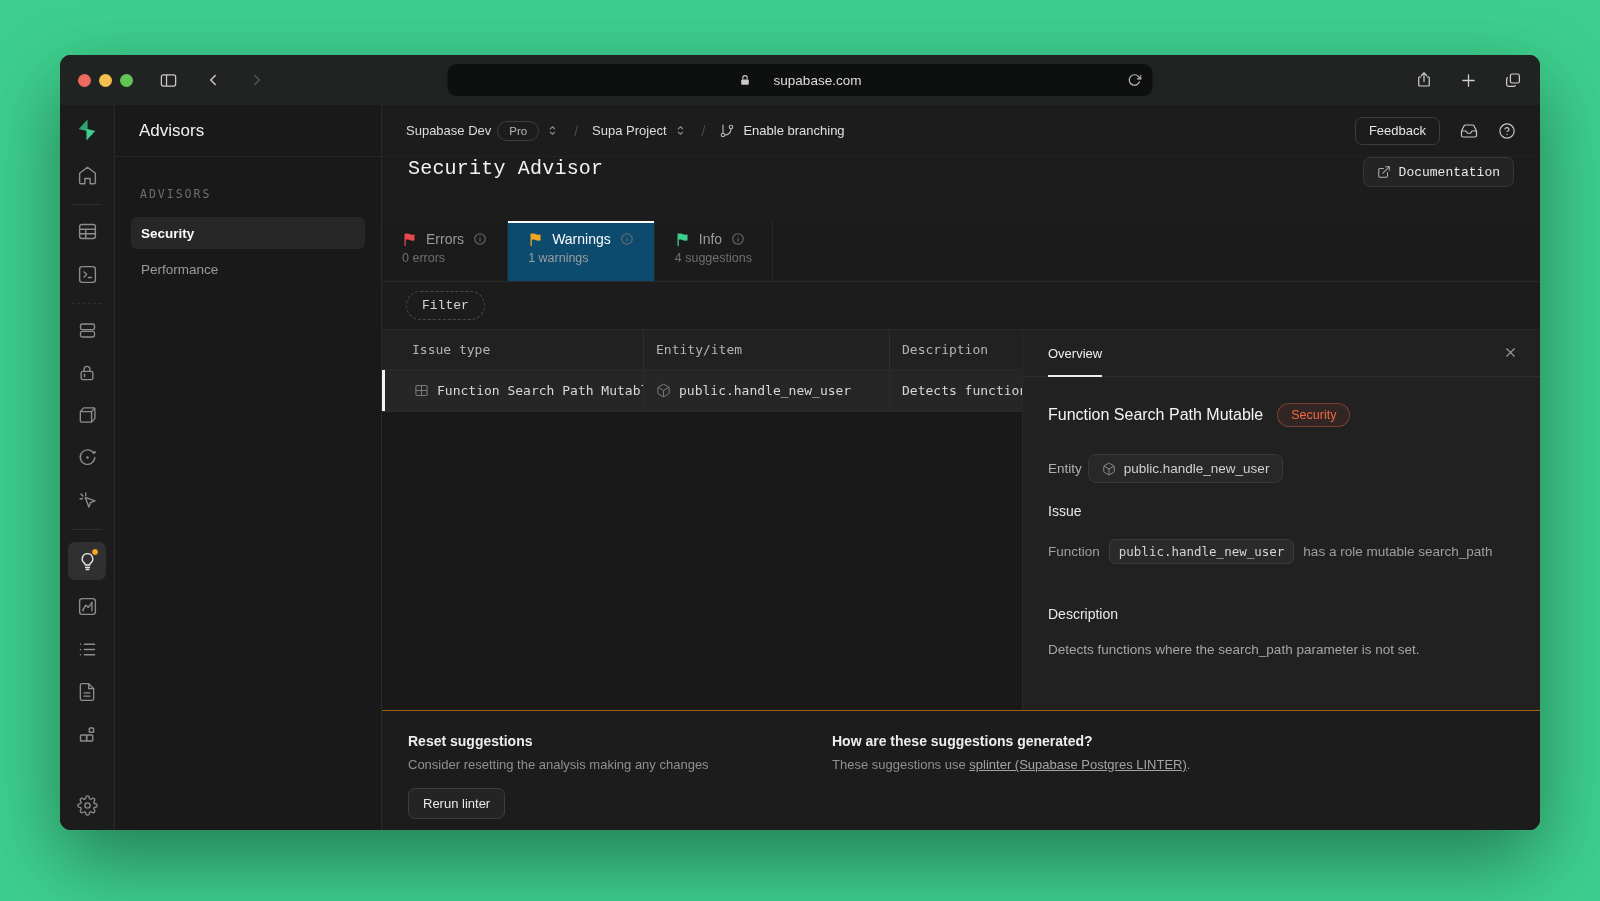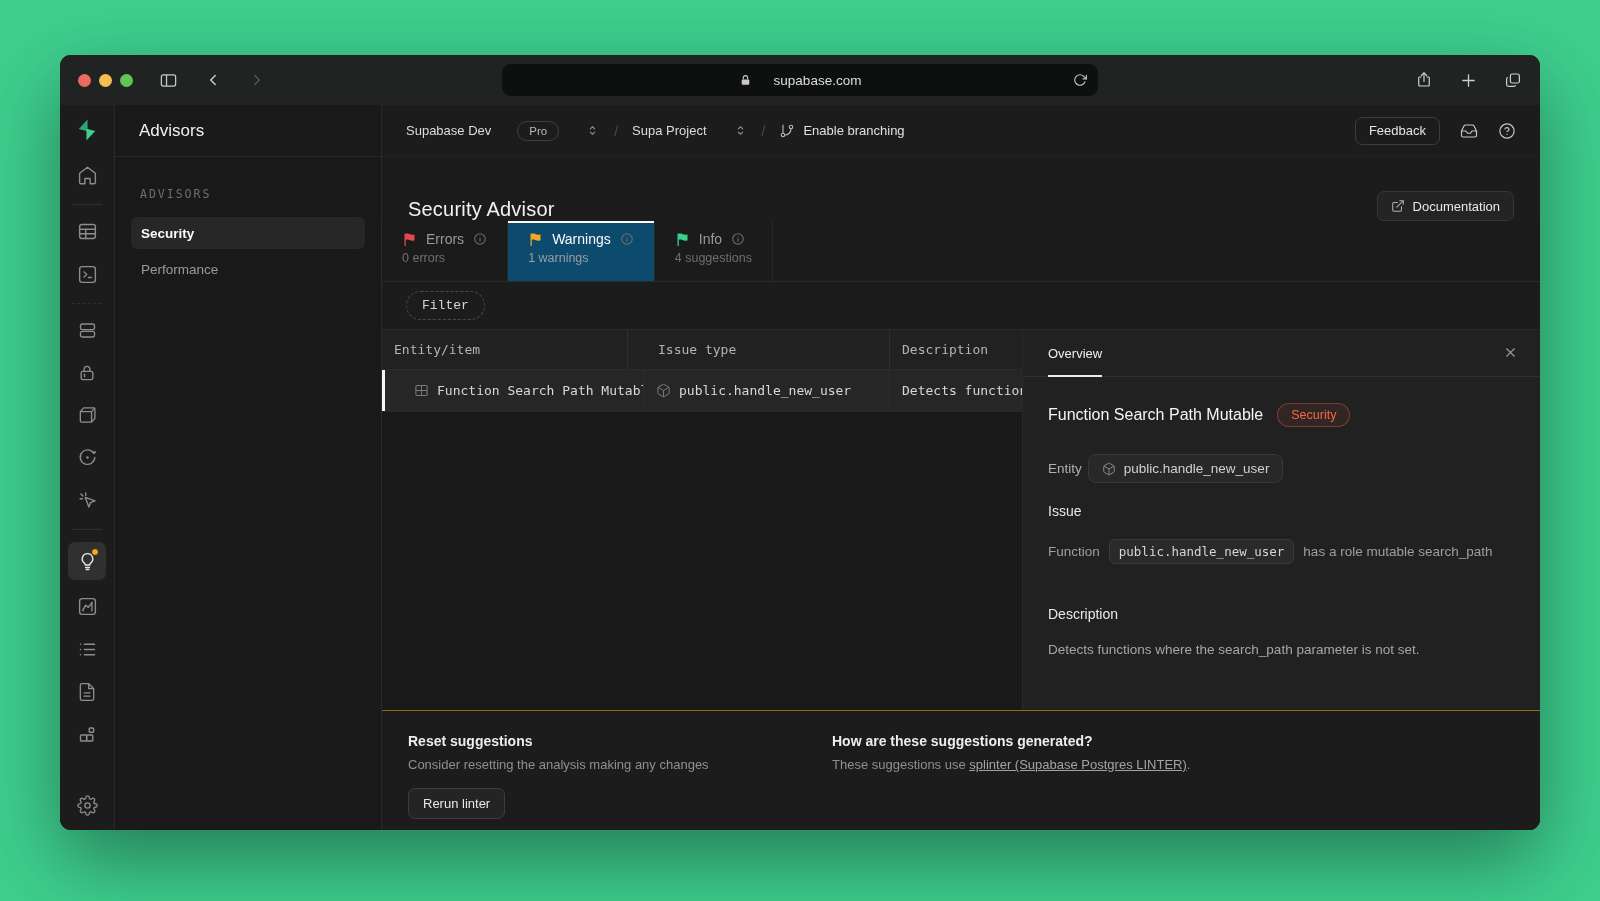--- a/index.html
+++ b/index.html
@@ -11,21 +11,21 @@
     background:#1c1c1c; border-radius:11px; overflow:hidden;
     box-shadow:0 30px 80px rgba(0,0,0,.4); display:flex; flex-direction:column; }
 
   
   .titlebar { height:50px; flex:0 0 50px; background:#212222; display:flex; align-items:center; padding:0 18px; position:relative; }
   .lights { display:flex; gap:8px; }
   .light { width:13px; height:13px; border-radius:50%; }
   .light.red { background:#EC6A5E; } .light.yellow { background:#F5BF4F; } .light.green { background:#61C554; }
   .tb-icon { color:#c9c9c9; margin-left:26px; }
   .tb-icon.dim { color:#555; }
-  .urlbar { position:absolute; left:50%; transform:translateX(-50%); width:596px; height:32px;
+  .urlbar { position:absolute; left:50%; transform:translateX(-50%); width:705px; height:32px;
     background:#0e0f0f; border-radius:9px; display:flex; align-items:center; justify-content:center; gap:22px; }
   .urlbar .url-text { color:#dedede; font-size:13.5px; }
   .urlbar .refresh { position:absolute; right:11px; top:9px; color:#bdbdbd; }
   .tb-right { margin-left:auto; display:flex; align-items:center; gap:27px; color:#cfcfcf; }
 
   
   .app { flex:1; display:flex; min-height:0; background:#1c1c1c; }
 
   
   .rail { width:55px; flex:0 0 55px; border-right:1px solid #2a2a2a; display:flex; flex-direction:column; align-items:center; padding-top:12px; }
@@ -48,32 +48,32 @@
     color:#f0f0f0; font-size:17px; }
   .sidebar-body { padding:30px 16px 0; }
   .section-label { font-family:"DejaVu Sans Mono", monospace; font-size:11.5px; letter-spacing:2px; color:#6e6e6e; margin:0 0 16px 9px; }
   .nav-item { height:32px; display:flex; align-items:center; padding:0 10px; border-radius:6px; font-size:13.5px; color:#9a9a9a; margin-bottom:4px; cursor:default; }
   .nav-item.active { background:#272727; color:#fafafa; font-weight:bold; }
 
   
   .main { flex:1; display:flex; flex-direction:column; min-width:0; }
 
   .crumbbar { height:52px; flex:0 0 52px; display:flex; align-items:center; padding:0 24px; border-bottom:1px solid #222; }
-  .crumb { display:flex; align-items:center; gap:26px; }
+  .crumb { display:flex; align-items:center; gap:6px; }
   .crumb-name { color:#dcdcdc; font-size:13px; }
   .pill { border:1px solid #3f3f3f; border-radius:999px; color:#b8b8b8; font-size:11.5px; padding:3px 11px; }
   .sorter { color:#8a8a8a; }
   .slash { color:#4a4a4a; font-size:14px; margin:0 14px; }
   .branch-link { display:flex; align-items:center; gap:8px; color:#e0e0e0; font-size:13px; }
   .crumb-right { margin-left:auto; display:flex; align-items:center; gap:20px; }
   .feedback-btn { height:28px; border:1px solid #3d3d3d; border-radius:7px; background:transparent; color:#e5e5e5;
     font-size:13px; padding:0 13px; display:flex; align-items:center; font-family:inherit; }
   .crumb-right .ic { color:#c5c5c5; }
 
-  .page-header { height:64px; flex:0 0 64px; display:flex; align-items:flex-end; padding:0 26px; }
+  .page-header { height:64px; flex:0 0 64px; display:flex; align-items:flex-start; padding:0 26px;font-family:Liberation Mono, monospace; }
   .page-title { color:#f2f2f2; font-size:20px; font-weight:500; letter-spacing:.2px; }
   .doc-btn { margin-left:auto; height:30px; background:#242424; border:1px solid #363636; border-radius:7px;
     display:flex; align-items:center; gap:8px; padding:0 13px; color:#e8e8e8; font-size:13px; font-family:inherit; }
   .doc-btn .ic { color:#b0b0b0; }
 
   
   .tabs-row { height:61px; flex:0 0 61px; display:flex; background:#1b1b1b; border-bottom:1px solid #2a2a2a; }
   .tab { border-right:1px solid #262626; padding:10px 20px 0; display:flex; flex-direction:column; gap:4px; position:relative; min-width:116px; }
   .tab .tab-top { display:flex; align-items:center; gap:9px; }
   .tab .tab-label { font-size:14px; color:#9a9a9a; }
@@ -465,22 +465,22 @@
         </div>
       </div>
 
       <div class="filter-row">
         <button class="filter-btn">Filter</button>
       </div>
 
       <div class="split">
         <div class="table-area">
           <div class="thead">
+            <div class="th col1">Issue type</div>
             <div class="th col2">Entity/item</div>
-            <div class="th col1">Issue type</div>
             <div class="th col3">Description</div>
           </div>
           <div class="trow">
             <div class="td col1">
               <span class="cell-ic">
                 <svg width="15" height="15" viewBox="0 0 24 24" fill="none" stroke="currentColor" stroke-width="1.7">
                     <rect x="3" y="4" width="18" height="16" rx="2"></rect>
                     <line x1="3" y1="12" x2="21" y2="12"></line>
                     <line x1="12" y1="4" x2="12" y2="20"></line>
                   </svg>

